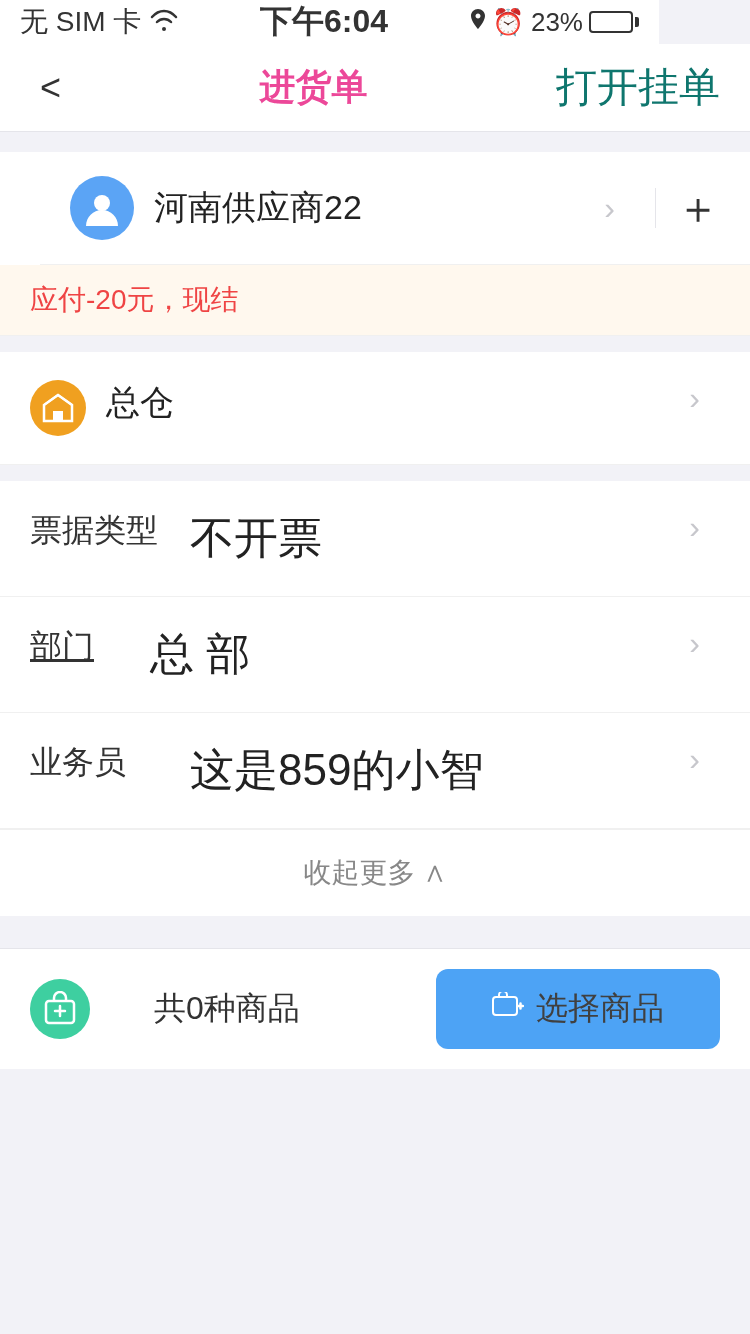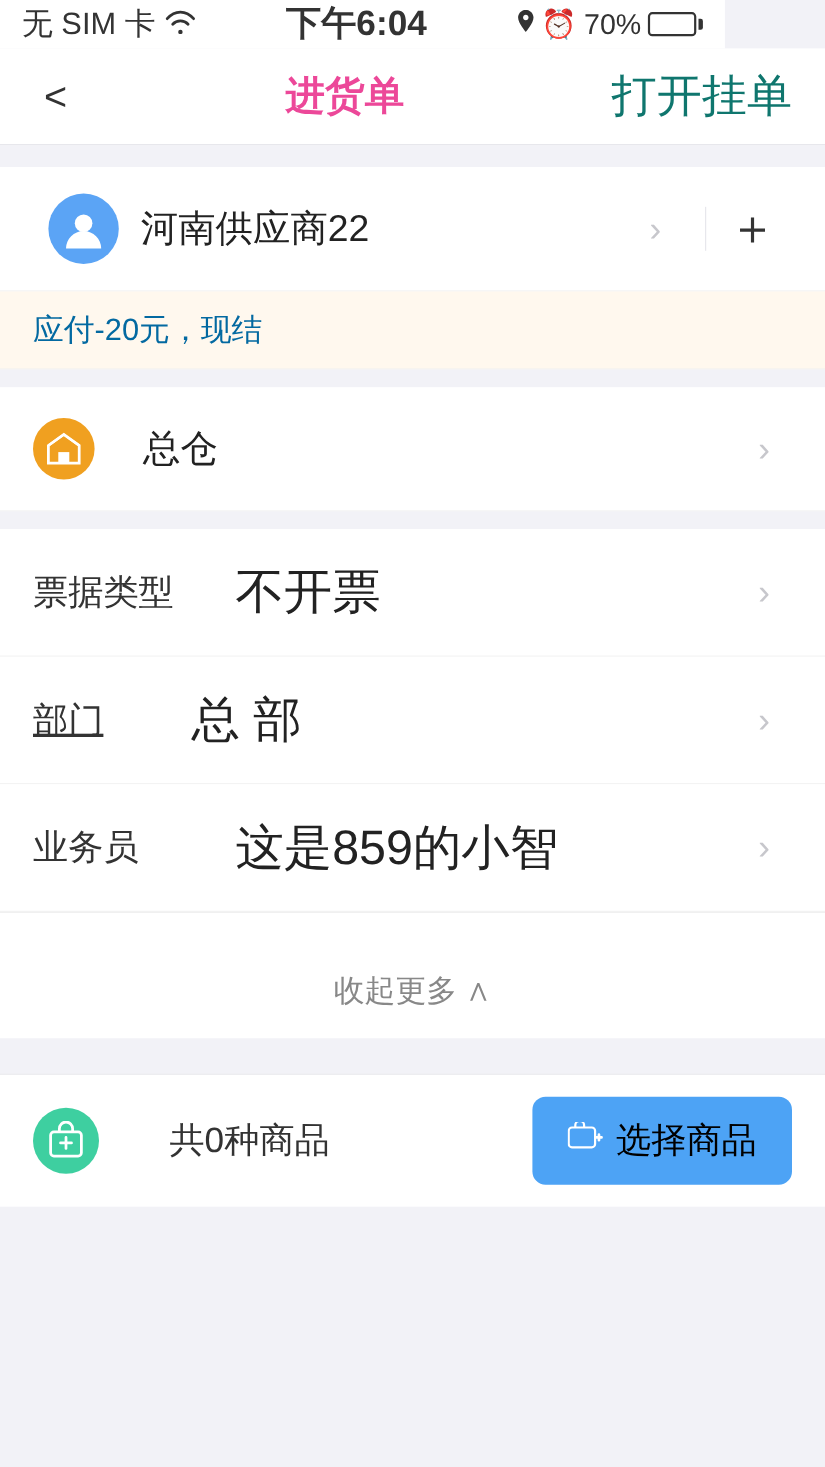--- a/index.html
+++ b/index.html
@@ -66,23 +66,24 @@
     
     .card {
       background: #fff;
       margin-bottom: 0;
     }
 
     
     .supplier-row {
       display: flex;
       align-items: center;
-      padding: 24px 44px;
+      padding: 24px 30px;
       background: #fff;
       border-bottom: 1px solid #f0f0f0;
+      margin-left: 40px;
     }
     .supplier-avatar {
       width: 64px;
       height: 64px;
       border-radius: 50%;
       background: #5ba4f5;
       display: flex;
       align-items: center;
       justify-content: center;
       margin-right: 20px;
@@ -110,38 +111,37 @@
       color: #333;
       line-height: 1;
       cursor: pointer;
     }
 
     
     .notice-row {
       background: #fff8ee;
       padding: 16px 30px;
       font-size: 28px;
-      color: #0369a1;
+      color: #ef4444;
       border-bottom: 1px solid #f0f0f0;
     }
 
     .section-gap-small {
       height: 16px;
       background: #f2f2f7;
     }
 
     
     .form-row {
       display: flex;
-      align-items: center;
+      align-items: flex-start;
       padding: 28px 30px;
       background: #fff;
       border-bottom: 1px solid #f0f0f0;
       min-height: 90px;
-      gap: 24px;
     }
     .form-row:last-of-type {
       border-bottom: none;
     }
     .form-icon {
       width: 56px;
       height: 56px;
       border-radius: 50%;
       background: #f0a020;
       display: flex;
@@ -186,21 +186,20 @@
       display: flex;
       align-items: center;
       justify-content: center;
       padding: 24px 30px;
       border-top: 1px solid #f0f0f0;
       cursor: pointer;
     }
     .collapse-text {
       font-size: 28px;
       color: #888;
-      margin-top: 28px;
     }
 
     
     .product-bar {
       background: #fff;
       display: flex;
       align-items: center;
       padding: 20px 30px;
       border-top: 1px solid #e5e5ea;
       margin-top: 16px;
@@ -219,23 +218,23 @@
     }
     .product-icon svg { width: 36px; height: 36px; }
     .product-count {
       flex: 1;
       font-size: 32px;
       color: #333;
     }
     .select-btn {
       background: #4da3f5;
       border-radius: 12px;
-      padding: 18px 32px;
-      font-size: 32px;
-      color: #000000;
+      padding: 18px 56px;
+      font-size: 32px;
+      color: #404040;
       display: flex;
       align-items: center;
       gap: 12px;
       cursor: pointer;
     }
     .select-btn-icon { font-size: 28px; }
 
     
     .battery-icon {
       display: inline-flex;
@@ -279,21 +278,21 @@
     </span>
   </div>
   <div class="status-center">下午6:04</div>
   <div class="status-right">
     <span>
       <svg width="18" height="22" viewBox="0 0 18 22" fill="#333">
         <path d="M9 0C5.13 0 2 3.13 2 7c0 5.25 7 13 7 13s7-7.75 7-13c0-3.87-3.13-7-7-7zm0 9.5C7.62 9.5 6.5 8.38 6.5 7S7.62 4.5 9 4.5 11.5 5.62 11.5 7 10.38 9.5 9 9.5z"></path>
       </svg>
     </span>
     <span>⏰</span>
-    <span>70%</span>
+    <span>23%</span>
     <span class="battery-icon">
       <span class="battery-body"><span class="battery-fill"></span></span>
       <span class="battery-cap"></span>
     </span>
   </div>
 </div>
 
 <div class="nav-bar">
   <span class="nav-back">&lt;</span>
   <span class="nav-title">进货单</span>

